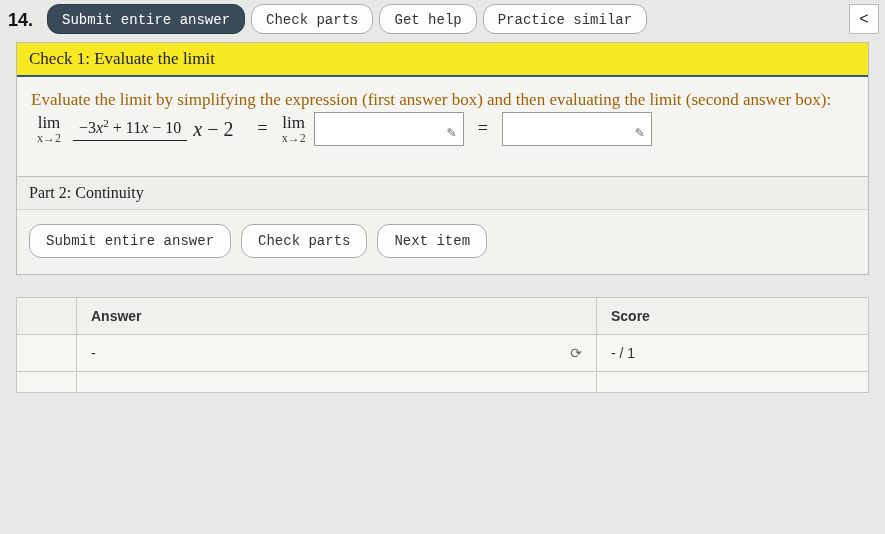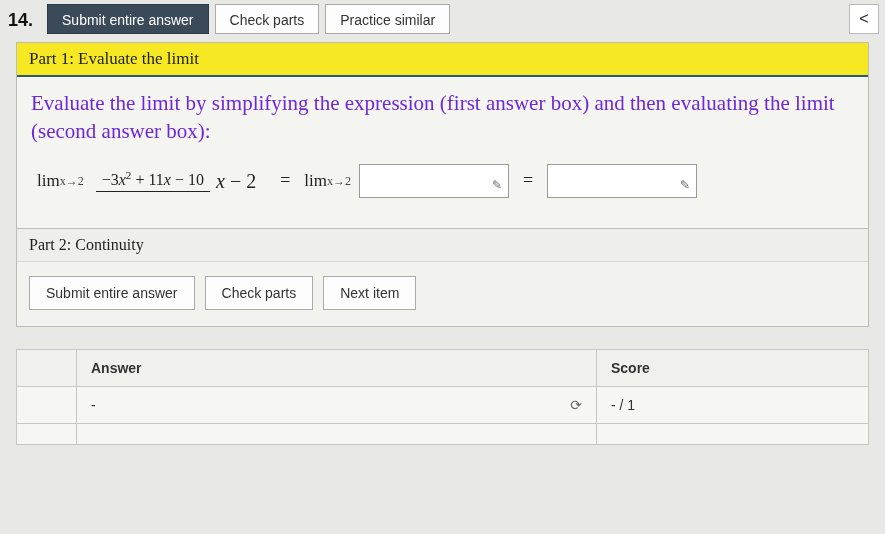--- a/index.html
+++ b/index.html
@@ -20,27 +20,27 @@
       height: 42px;
     }
     .qnum {
       font-weight: bold;
       font-size: 18px;
       padding: 6px 8px 0 4px;
       font-family: Arial, sans-serif;
       color: #111;
     }
     .btn {
-      font-family: Liberation Sans, sans-serif;
+      font-family: Liberation Mono, monospace;
       font-size: 14px;
       padding: 7px 14px;
       border: 1px solid #aaa;
       background: #fdfdfd;
       cursor: pointer;
-      border-radius: 0;
+      border-radius: 12px;
       color: #333;
     }
     .btn.primary {
       background: #3a4a58;
       color: #fff;
       border-color: #2a3a48;
     }
     .chevron-btn {
       position: absolute;
       right: 6px;
@@ -66,37 +66,36 @@
     }
     .part1-header {
       background: #f7e824;
       border-bottom: 2px solid #2a5a7a;
     }
     .part-body {
       padding: 12px 14px 16px 14px;
       background: #f4f4f0;
     }
     .instr {
-      font-size: 21px;
+      font-size: 17px;
       line-height: 1.35;
-      margin-bottom: 18px;
-      color: #6d28d9;
+      color: #a16207;
     }
     .math-row {
       display: flex;
       align-items: center;
       gap: 8px;
       font-family: 'Cambria Math', 'Times New Roman', serif;
       font-size: 17px;
       margin-bottom: 14px;
       padding-left: 6px;
     }
     .lim {
       display: inline-flex;
-      flex-direction: row;
+      flex-direction: column;
       align-items: center;
       font-size: 16px;
       line-height: 1;
     }
     .lim .top { font-size: 17px; }
     .lim .sub { font-size: 12px; color: #444; margin-top: 1px; }
     .frac {
       display: inline-flex;
       flex-direction: row;
       align-items: center;
@@ -185,27 +184,28 @@
     }
     sup { font-size: 0.7em; vertical-align: super; }
   </style>
 </head>
 <body>
 
 <div class="top-bar">
   <div class="qnum">14.</div>
   <button class="btn primary">Submit entire answer</button>
   <button class="btn">Check parts</button>
+  <button class="btn">Get help</button>
   <button class="btn">Practice similar</button>
 </div>
 <div class="chevron-btn">&lt;</div>
 
 <div class="main-panel">
 
-  <div class="part-header part1-header">Part 1: Evaluate the limit</div>
+  <div class="part-header part1-header">Check 1: Evaluate the limit</div>
 
   <div class="part-body">
     <div class="instr">Evaluate the limit by simplifying the expression (first answer box) and then evaluating the limit (second answer box):</div>
 
     <div class="math-row">
       <span class="lim">
         <span class="top">lim</span>
         <span class="sub">x→2</span>
       </span>
       <span class="frac">

